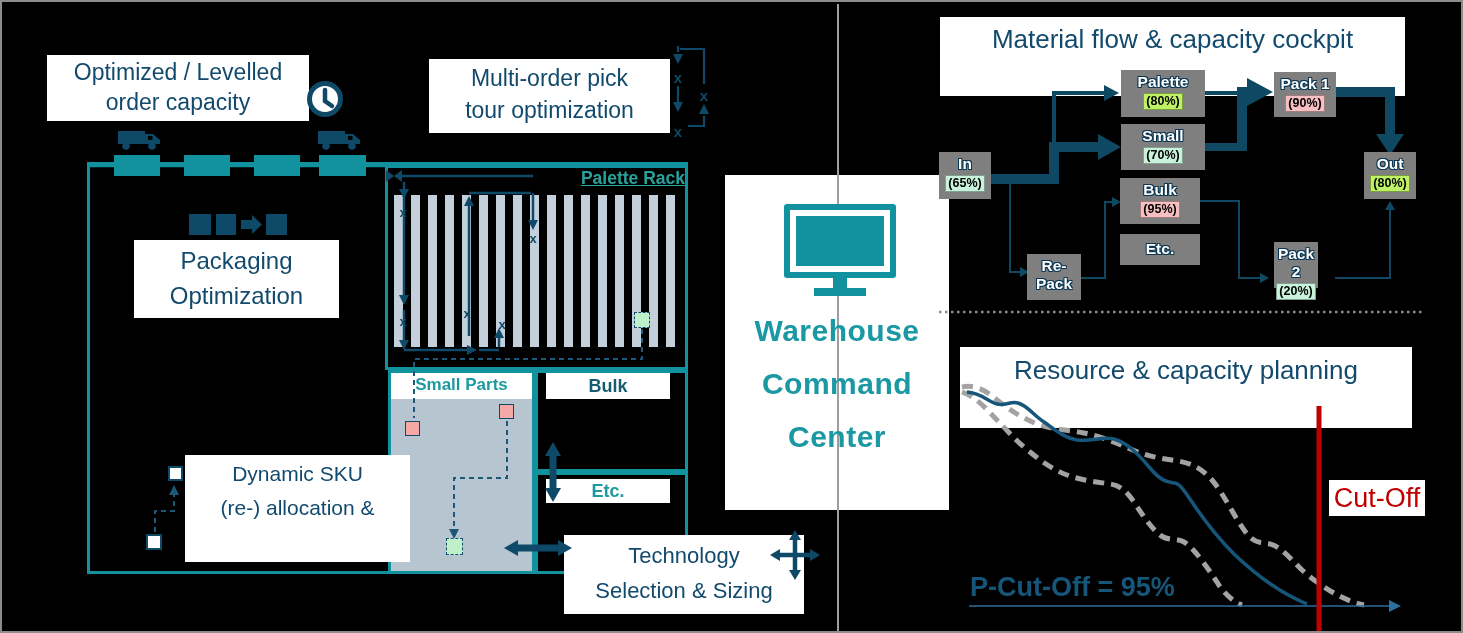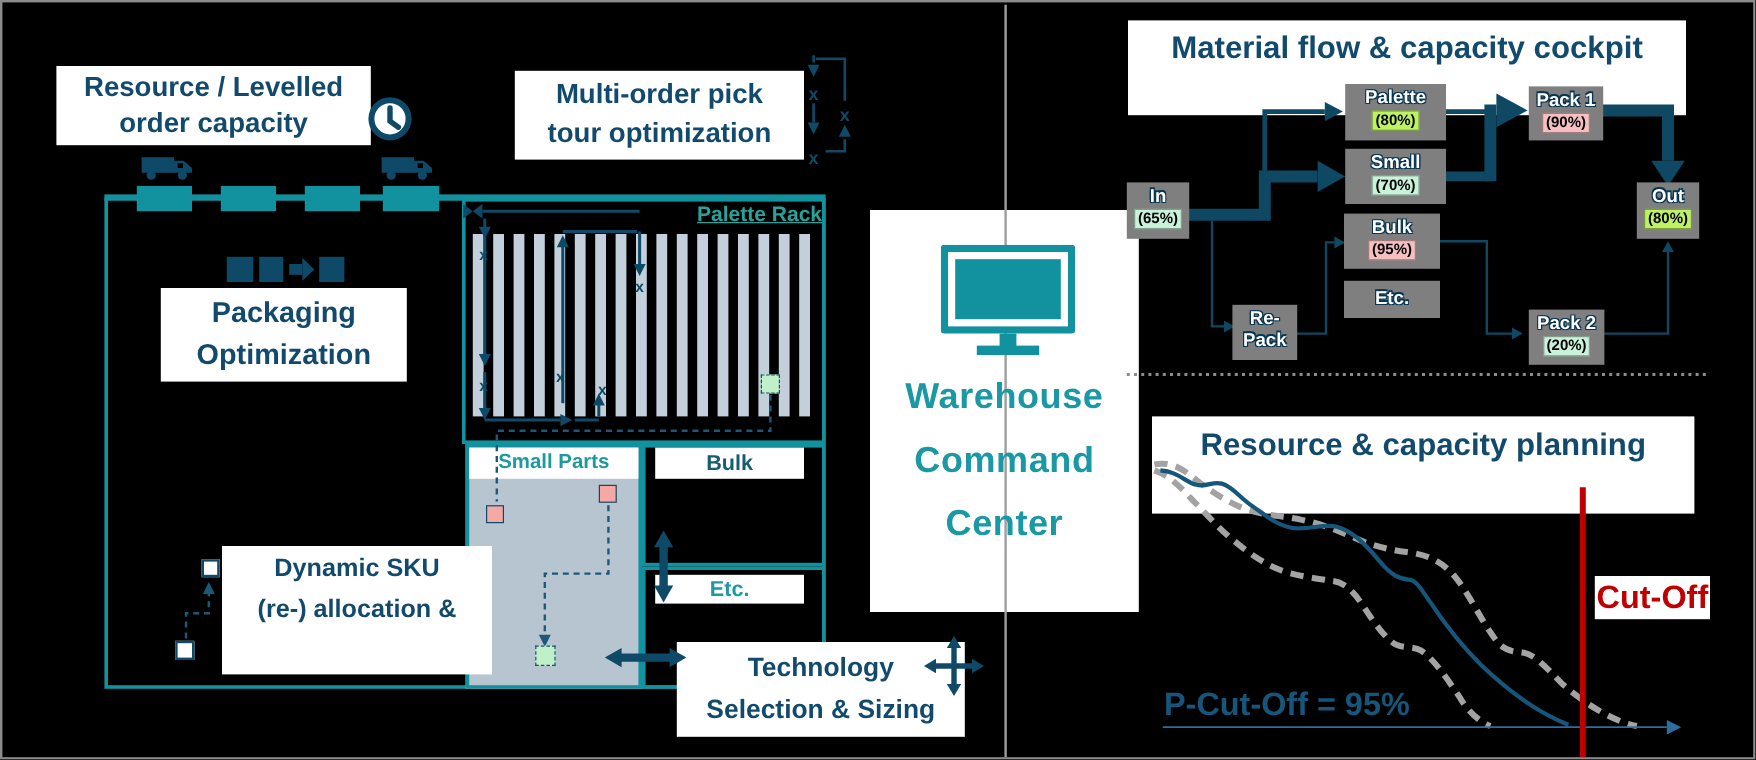--- a/index.html
+++ b/index.html
@@ -3,21 +3,21 @@
 <meta charset="utf-8">
 <style>
   html,body{margin:0;padding:0;background:#000;}
   #root{position:relative;width:1463px;height:633px;background:#000;border:2px solid #8c8c8c;
         box-sizing:border-box;overflow:hidden;font-family:"Liberation Sans",sans-serif;}
   .abs{position:absolute;}
   
   .tealbox{position:absolute;border:3px solid #11929E;box-sizing:border-box;z-index:1;}
   .tealrect{position:absolute;background:#11929E;z-index:1;}
   
-  .wl{position:absolute;background:#fff;color:#124A6D;font-weight:bold;text-align:center;z-index:3;}
+  .wl{position:absolute;background:#fff;color:#124A6D;font-weight:normal;text-align:center;z-index:3;}
   .zone-strip{position:absolute;background:#fff;font-weight:bold;text-align:center;z-index:2;}
   
   #overlay{position:absolute;left:0;top:0;z-index:4;}
   
   .fnode{position:absolute;background:#7F7F7F;color:#fff;font-weight:bold;text-align:center;
          font-size:15.5px;line-height:1.15;padding-top:3px;box-sizing:border-box;z-index:5;
          text-shadow:-1px -1px 0 #0a3652,1px -1px 0 #0a3652,-1px 1px 0 #0a3652,1px 1px 0 #0a3652;}
   .badge{display:inline-block;font-size:12.5px;font-weight:bold;color:#000;padding:0 2px;
          text-shadow:none;border:1px solid rgba(0,0,0,0.35);line-height:15px;}
   .badge.green{background:#C9F2DB;}
@@ -66,21 +66,21 @@
       <div class="rack-bar" style="left: 255px;"></div>
       <div class="rack-bar" style="left: 272px;"></div>
     </div>
 
   <div class="abs" style="left:558px;top:166px;width:125px;color:#27A39B;font-weight:bold;font-size:17.5px;text-align:right;z-index:2;text-decoration:underline;">Palette Rack</div>
   <div class="zone-strip" style="left:389px;top:371px;width:141px;height:26px;font-size:17px;line-height:24px;color:#1D9AA0;">Small Parts</div>
   <div class="zone-strip" style="left:544px;top:371px;width:124px;height:26px;font-size:18px;line-height:26px;color:#155E72;">Bulk</div>
   <div class="zone-strip" style="left:544px;top:477px;width:124px;height:24px;font-size:18px;line-height:24px;color:#1D9AA0;">Etc.</div>
 
   <div class="wl" style="left:45px;top:53px;width:262px;height:64px;font-size:23px;line-height:30px;padding-top:2px;">
-    <div>Resource / Levelled</div>
+    <div>Optimized / Levelled</div>
     <div>order capacity</div>
   </div>
   <div class="wl" style="left:427px;top:57px;width:241px;height:71px;font-size:23px;line-height:32px;padding-top:3px;">
     <div>Multi-order pick</div>
     <div>tour optimization</div>
   </div>
   <div class="wl" style="left:132px;top:238px;width:205px;height:75px;font-size:24px;line-height:35px;padding-top:3px;">
     <div>Packaging</div>
     <div>Optimization</div>
   </div>
@@ -268,21 +268,21 @@
     <div>Etc.</div>
   </div>
   <div class="fnode" style="left:1025px;top:252px;width:54px;height:46px;">
     <div>Re-</div>
     <div>Pack</div>
   </div>
   <div class="fnode" style="left:1272px;top:70px;width:62px;height:45px;">
     <div>Pack 1</div>
     <div class="badge pink">(90%)</div>
   </div>
-  <div class="fnode" style="left:1272px;top:256px;width:63px;height:46px;">
+  <div class="fnode" style="left:1272px;top:240px;width:44px;height:46px;">
     <div>Pack 2</div>
     <div class="badge green">(20%)</div>
   </div>
   <div class="fnode" style="left:1362px;top:150px;width:52px;height:47px;">
     <div>Out</div>
     <div class="badge yellow">(80%)</div>
   </div>
 
 </div>
 

